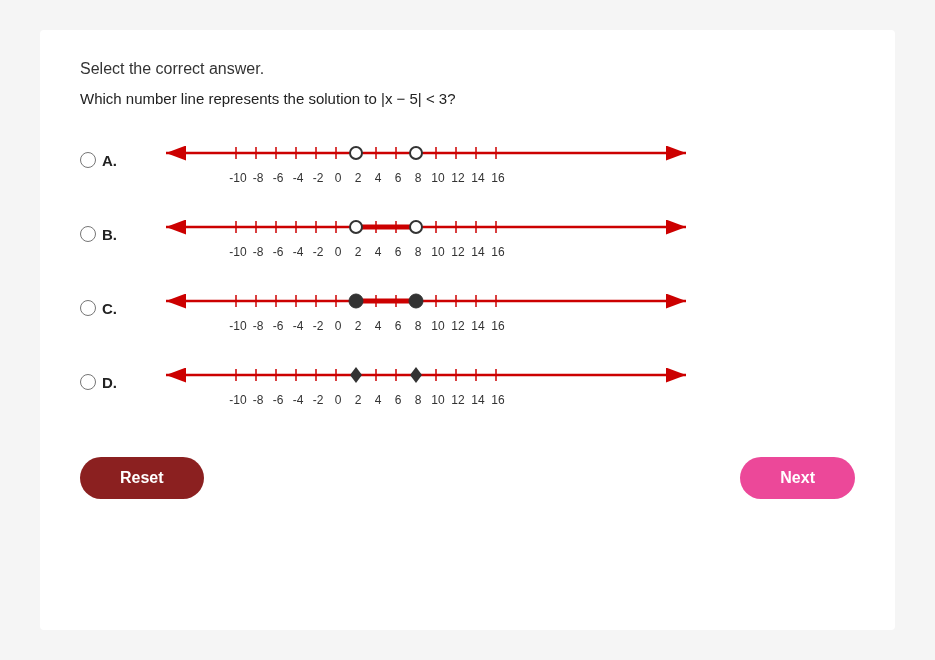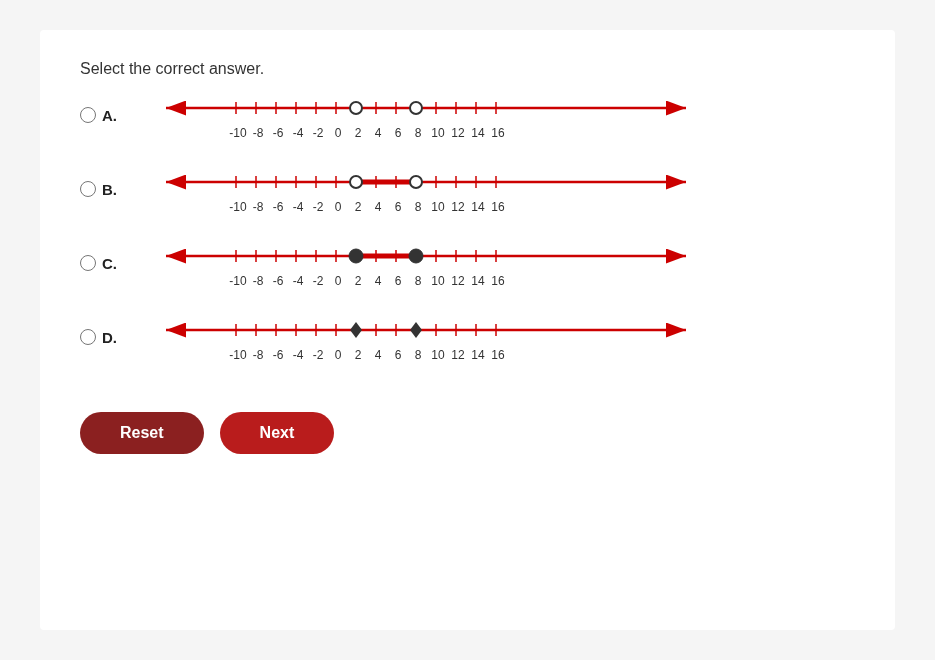--- a/index.html
+++ b/index.html
@@ -58,45 +58,46 @@
       color: #222;
     }
     .number-line-container {
       display: flex;
       flex-direction: column;
       align-items: flex-start;
     }
     
     .buttons-area {
       display: flex;
-      justify-content: flex-start;
+      justify-content: space-between;
       gap: 16px;
       margin-top: 50px;
     }
     .btn {
       padding: 12px 40px;
       border-radius: 30px;
       border: none;
       font-size: 16px;
       font-weight: bold;
       cursor: pointer;
       color: white;
     }
     .btn-reset {
       background: #8b2020;
     }
     .btn-next {
-      background: #b91c1c;
+      background: #ec4899;
     }
   </style>
 </head>
 <body>
 
 <div class="container">
   <p class="instruction">Select the correct answer.</p>
+  <p class="question">Which number line represents the solution to |x − 5| &lt; 3?</p>
 
   <div class="options">
 
     <div class="option-row">
       <label class="radio-label">
         <input type="radio" name="answer" value="A" class="radio-input" style="">
         <span class="option-letter">A.</span>
       </label>
       <div class="number-line-container">
         <svg width="560" height="36">

